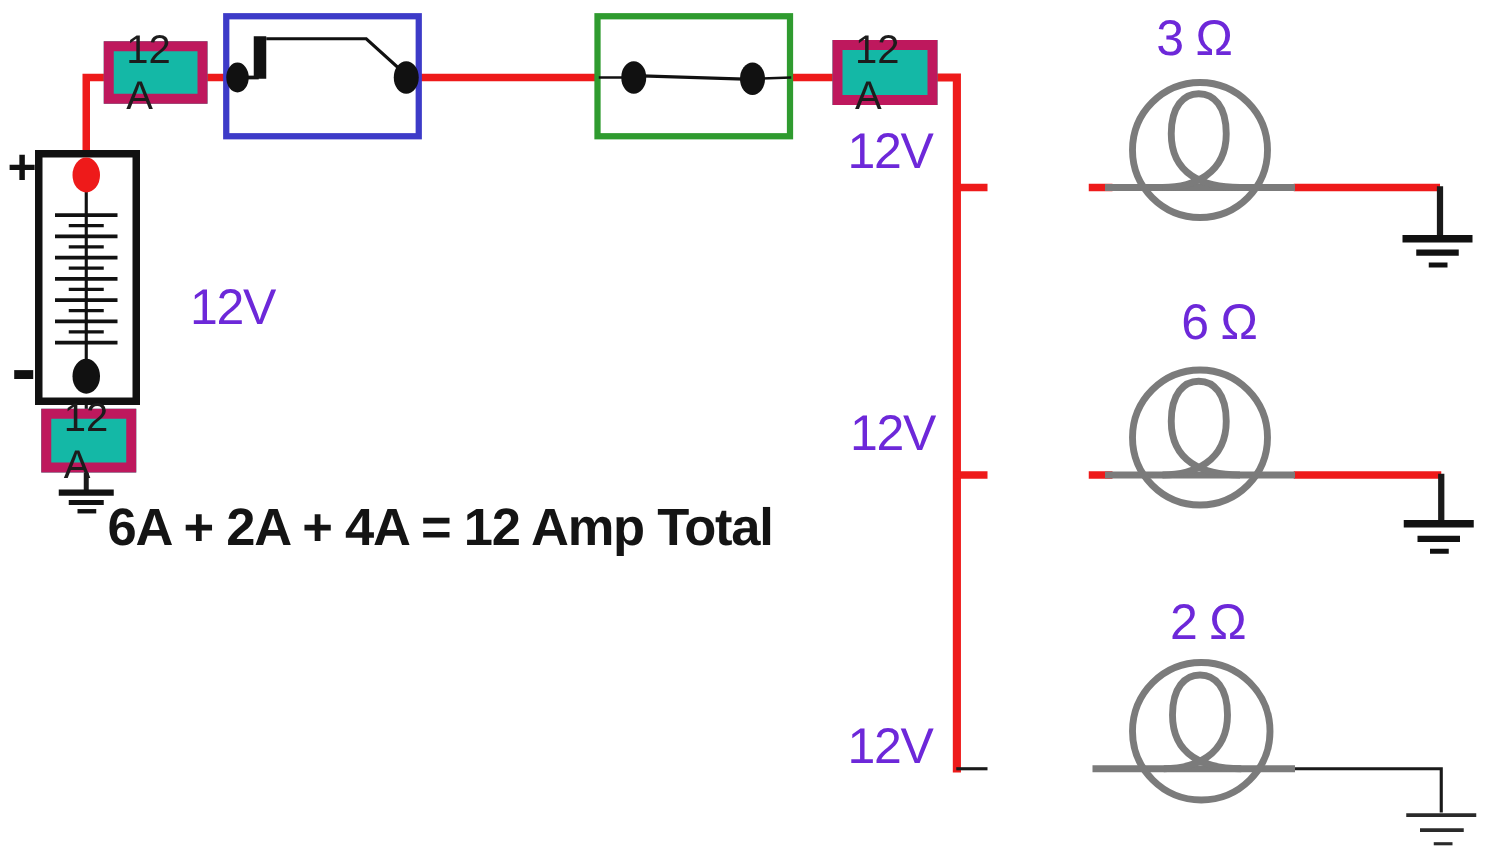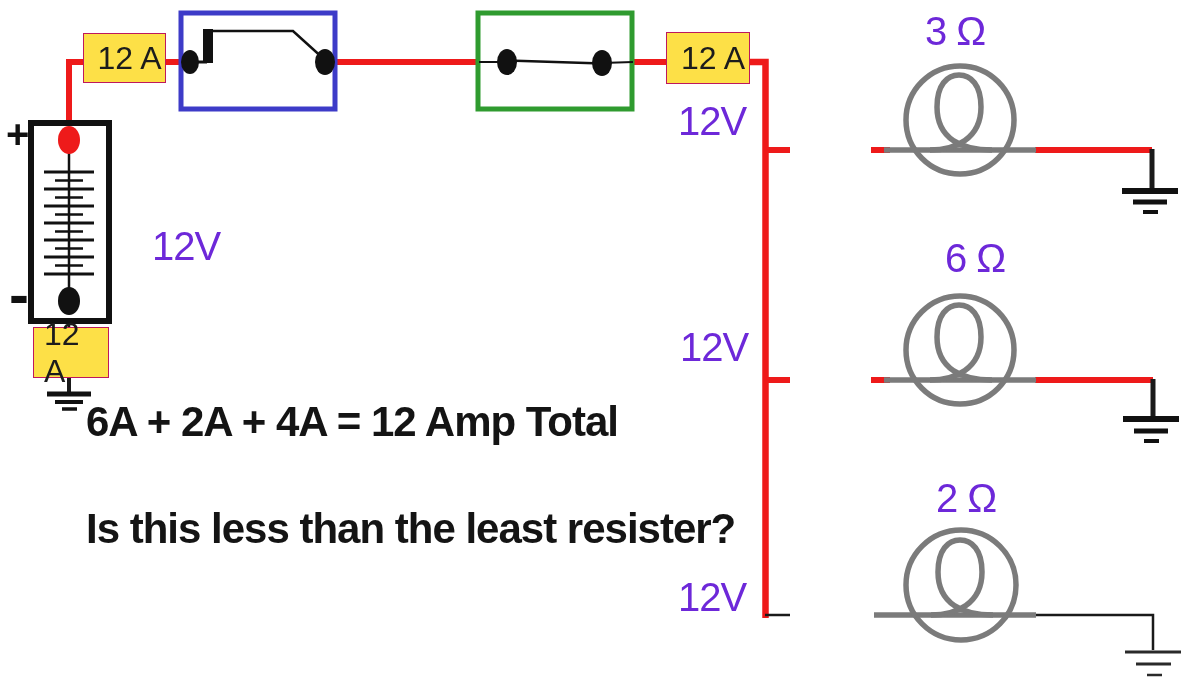--- a/index.html
+++ b/index.html
@@ -3,21 +3,21 @@
 <meta charset="utf-8">
 <style>
   html,body{margin:0;padding:0;background:#ffffff;}
   .stage{
     position:relative;width:1200px;height:688px;background:#ffffff;overflow:hidden;
     font-family:"Liberation Sans", sans-serif;
   }
   .stage svg{position:absolute;left:0;top:0;}
   .meter{
     position:absolute;box-sizing:border-box;
-    background:#fde047;border:1px solid #be185d;
+    background:#14b8a6;border:8px solid #be185d;
     display:flex;align-items:center;justify-content:center;
     font-size:32px;color:#1c1c1c;padding-left:10px;letter-spacing:0px;
   }
   .lbl{position:absolute;color:#6d28d9;font-size:40px;line-height:1;white-space:nowrap;letter-spacing:-1px;}
   .eq{position:absolute;color:#141414;font-size:42px;line-height:1;font-weight:bold;white-space:nowrap;letter-spacing:-1px;}
   .sign{position:absolute;color:#111;line-height:1;font-weight:bold;}
 </style>
 </head>
 <body>
 
@@ -142,15 +142,14 @@
 
   <div class="lbl" style="left:678px;top:101px;">12V</div>
   <div class="lbl" style="left:680px;top:327px;">12V</div>
   <div class="lbl" style="left:678px;top:577px;">12V</div>
 
   <div class="lbl" style="left:925px;top:11px;">3 Ω</div>
   <div class="lbl" style="left:945px;top:238px;text-align:right;">6 Ω</div>
   <div class="lbl" style="left:936px;top:478px;">2 Ω</div>
 
   <div class="eq" style="left:86px;top:401px;">6A + 2A + 4A = 12 Amp Total</div>
-  <div class="eq" style="left:86px;top:508px;">Is this less than the least resister?</div>
 
 </div>
 
 </body></html>

